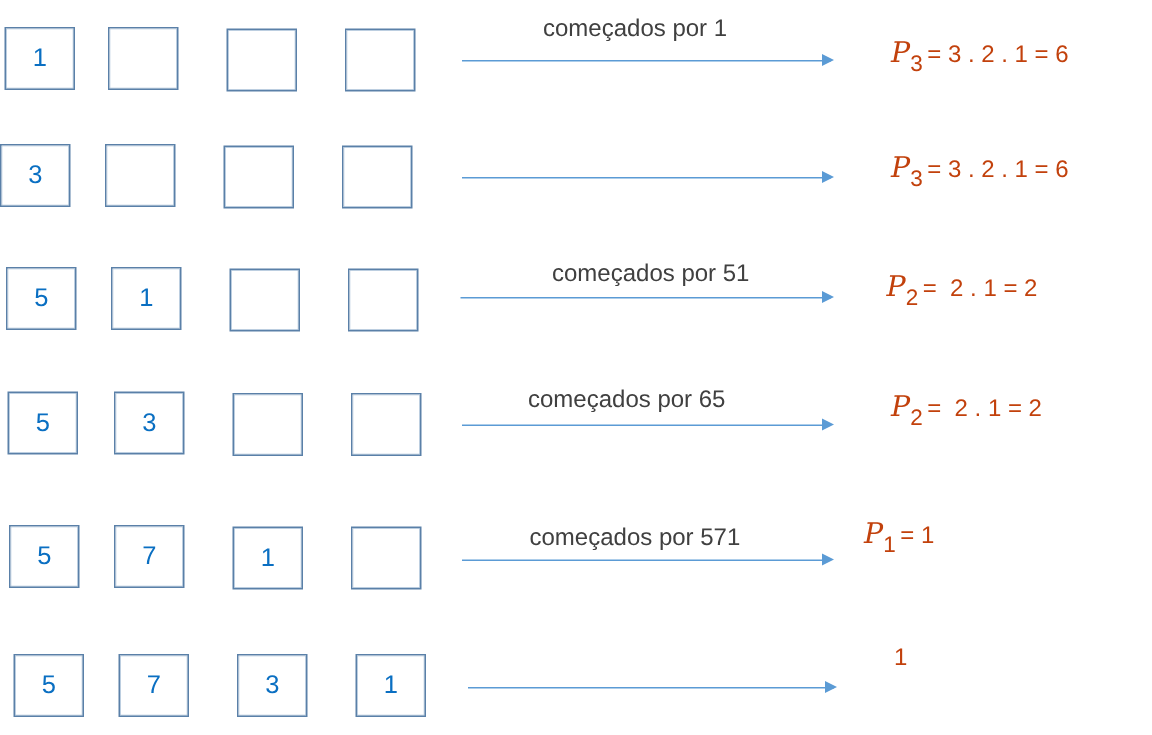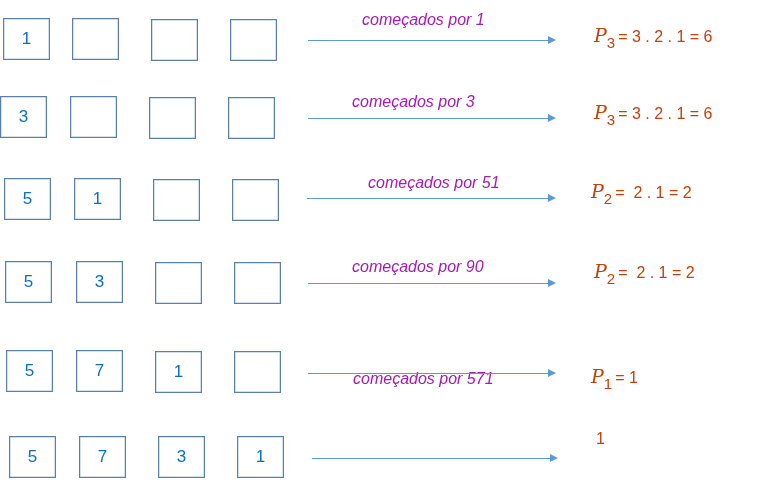--- a/index.html
+++ b/index.html
@@ -7,21 +7,21 @@
          font-family: "Liberation Sans", "DejaVu Sans", sans-serif; color:#0a6fc2; }
   .row { position:absolute; left:0; width:768px; height:50px; }
   .box { position:absolute; width:47px; height:42px; border:1.5px solid #5a80a8;
          box-sizing:border-box; background:#fff;
          box-shadow: inset 0 0 0 0.5px #a7bfd6;
          display:flex; align-items:center; justify-content:center;
          font-size:17px; color:#0a6fc2; }
   .arrow { position:absolute; height:0; border-top:1.5px solid #5b9bd5; }
   .arrow::after { content:""; position:absolute; right:-2px; top:-5.5px;
          border-left:8px solid #5b9bd5; border-top:4.5px solid transparent; border-bottom:4.5px solid transparent; }
-  .label { position:absolute; font-size:16px; color:#a21caf; white-space:nowrap;font-style:italic; }
+  .label { position:absolute; font-size:16px; color:#404040; white-space:nowrap; }
   .result { position:absolute; font-size:16px; color:#c2410c; white-space:nowrap; }
   .pvar { font-family:"DejaVu Serif", "Liberation Serif", serif; font-style:italic; font-size:19px; }
   .psub { font-size:15px; position:relative; top:6px; margin-right:3px; }
 </style>
 </head>
 <body>
 
 <div class="row">
   <div class="box" style="left:3px;top:18px;">1</div>
   <div class="box" style="left:72px;top:18px;"></div>
@@ -32,21 +32,20 @@
   <div class="result" style="left:594px;top:24px;">
     <span class="pvar">P</span><span class="psub">3</span><span>= 3 . 2 . 1 = 6</span>
   </div>
 </div>
 
 <div class="row">
   <div class="box" style="left:0px;top:96px;">3</div>
   <div class="box" style="left:70px;top:96px;"></div>
   <div class="box" style="left:149px;top:97px;"></div>
   <div class="box" style="left:228px;top:97px;"></div>
-  <div class="label" style="left:352px;top:93px;">começados por 3</div>
   <div class="arrow" style="left:308px;top:118px;width:246px;"></div>
   <div class="result" style="left:594px;top:101px;">
     <span class="pvar">P</span><span class="psub">3</span><span>= 3 . 2 . 1 = 6</span>
   </div>
 </div>
 
 <div class="row">
   <div class="box" style="left:4px;top:178px;">5</div>
   <div class="box" style="left:74px;top:178px;">1</div>
   <div class="box" style="left:153px;top:179px;"></div>
@@ -56,35 +55,35 @@
   <div class="result" style="left:591px;top:180px;">
     <span class="pvar">P</span><span class="psub">2</span><span style="white-space:pre;">=  2 . 1 = 2</span>
   </div>
 </div>
 
 <div class="row">
   <div class="box" style="left:5px;top:261px;">5</div>
   <div class="box" style="left:76px;top:261px;">3</div>
   <div class="box" style="left:155px;top:262px;"></div>
   <div class="box" style="left:234px;top:262px;"></div>
-  <div class="label" style="left:352px;top:258px;">começados por 90</div>
+  <div class="label" style="left:352px;top:258px;">começados por 65</div>
   <div class="arrow" style="left:308px;top:283px;width:246px;"></div>
   <div class="result" style="left:594px;top:260px;">
     <span class="pvar">P</span><span class="psub">2</span><span style="white-space:pre;">=  2 . 1 = 2</span>
   </div>
 </div>
 
 <div class="row">
   <div class="box" style="left:6px;top:350px;">5</div>
   <div class="box" style="left:76px;top:350px;">7</div>
   <div class="box" style="left:155px;top:351px;">1</div>
   <div class="box" style="left:234px;top:351px;"></div>
-  <div class="label" style="left:353px;top:370px;">começados por 571</div>
+  <div class="label" style="left:353px;top:350px;">começados por 571</div>
   <div class="arrow" style="left:308px;top:373px;width:246px;"></div>
-  <div class="result" style="left:591px;top:345px;margin-top:20px;">
+  <div class="result" style="left:576px;top:345px;">
     <span class="pvar">P</span><span class="psub">1</span><span>= 1</span>
   </div>
 </div>
 
 <div class="row">
   <div class="box" style="left:9px;top:436px;">5</div>
   <div class="box" style="left:79px;top:436px;">7</div>
   <div class="box" style="left:158px;top:436px;">3</div>
   <div class="box" style="left:237px;top:436px;">1</div>
   <div class="label" style="left:353px;top:434px;"></div>

